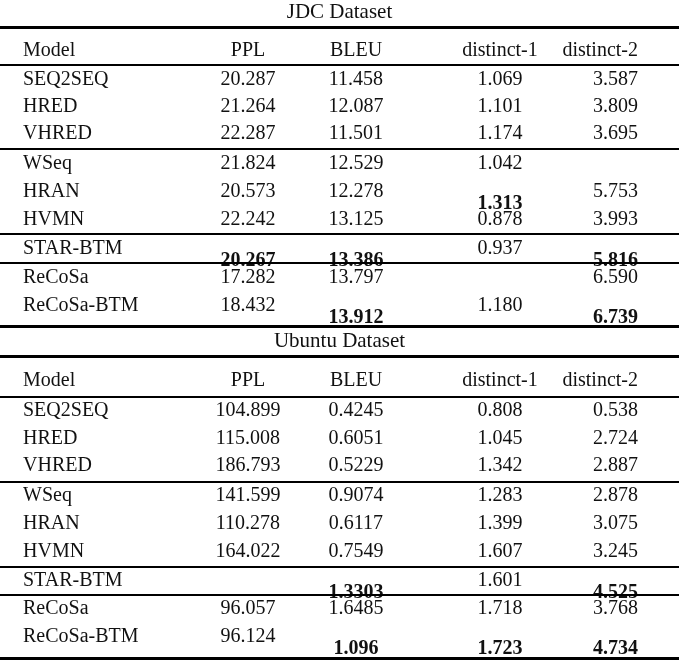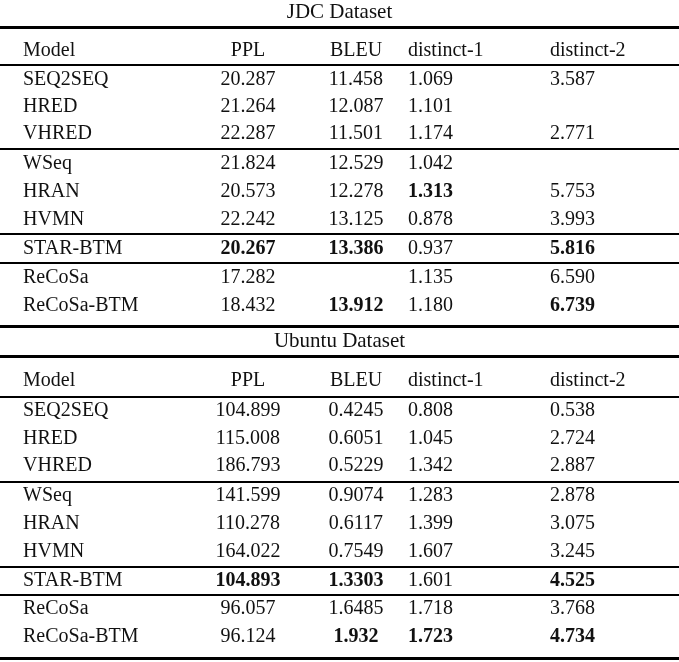--- a/index.html
+++ b/index.html
@@ -45,23 +45,23 @@
       line-height: 28px;
     }
     .cell {
       position: absolute;
       top: 0;
       white-space: nowrap;
     }
     .c-model { left: 23px; text-align: left; }
     .c-ppl   { left: 196px; width: 104px; text-align: center; }
     .c-bleu  { left: 304px; width: 104px; text-align: center; }
-    .c-d1    { left: 408px; width: 130px; text-align: left; }
-    .c-d2    { left: 550px; width: 120px; text-align: left; }
-    .bold { font-weight: bold; }
+    .c-d1    { left: 435px; width: 130px; text-align: center; }
+    .c-d2    { left: 518px; width: 120px; text-align: right; }
+    .bold { font-weight: bold; margin-top: 12px; }
   </style>
 </head>
 <body>
 
 <div class="block" style="top:0;">
   <div class="title" style="top:0;">JDC Dataset</div>
   <div class="rule thick" style="top:26px;"></div>
 
   <div class="row" style="top:35px;">
     <span class="cell c-model">Model</span>
@@ -77,27 +77,28 @@
     <span class="cell c-ppl">20.287</span>
     <span class="cell c-bleu">11.458</span>
     <span class="cell c-d1">1.069</span>
     <span class="cell c-d2">3.587</span>
   </div>
   <div class="row" style="top:91px;">
     <span class="cell c-model">HRED</span>
     <span class="cell c-ppl">21.264</span>
     <span class="cell c-bleu">12.087</span>
     <span class="cell c-d1">1.101</span>
+    <span class="cell c-d2">3.809</span>
   </div>
   <div class="row" style="top:118px;">
     <span class="cell c-model">VHRED</span>
     <span class="cell c-ppl">22.287</span>
     <span class="cell c-bleu">11.501</span>
     <span class="cell c-d1">1.174</span>
-    <span class="cell c-d2">2.771</span>
+    <span class="cell c-d2">3.695</span>
   </div>
   <div class="rule thin" style="top:148px;"></div>
 
   <div class="row" style="top:148px;">
     <span class="cell c-model">WSeq</span>
     <span class="cell c-ppl">21.824</span>
     <span class="cell c-bleu">12.529</span>
     <span class="cell c-d1">1.042</span>
   </div>
   <div class="row" style="top:176px;">
@@ -121,21 +122,21 @@
     <span class="cell c-ppl bold">20.267</span>
     <span class="cell c-bleu bold">13.386</span>
     <span class="cell c-d1">0.937</span>
     <span class="cell c-d2 bold">5.816</span>
   </div>
   <div class="rule thin" style="top:262px;"></div>
 
   <div class="row" style="top:262px;">
     <span class="cell c-model">ReCoSa</span>
     <span class="cell c-ppl">17.282</span>
-    <span class="cell c-d1">1.135</span>
+    <span class="cell c-bleu">13.797</span>
     <span class="cell c-d2">6.590</span>
   </div>
   <div class="row" style="top:290px;">
     <span class="cell c-model">ReCoSa-BTM</span>
     <span class="cell c-ppl">18.432</span>
     <span class="cell c-bleu bold">13.912</span>
     <span class="cell c-d1">1.180</span>
     <span class="cell c-d2 bold">6.739</span>
   </div>
   <div class="rule thick" style="top:325px;"></div>
@@ -195,35 +196,34 @@
     <span class="cell c-model">HVMN</span>
     <span class="cell c-ppl">164.022</span>
     <span class="cell c-bleu">0.7549</span>
     <span class="cell c-d1">1.607</span>
     <span class="cell c-d2">3.245</span>
   </div>
   <div class="rule thin" style="top:566px;"></div>
 
   <div class="row" style="top:565px;">
     <span class="cell c-model">STAR-BTM</span>
-    <span class="cell c-ppl bold">104.893</span>
     <span class="cell c-bleu bold">1.3303</span>
     <span class="cell c-d1">1.601</span>
     <span class="cell c-d2 bold">4.525</span>
   </div>
   <div class="rule thin" style="top:594px;"></div>
 
   <div class="row" style="top:593px;">
     <span class="cell c-model">ReCoSa</span>
     <span class="cell c-ppl">96.057</span>
     <span class="cell c-bleu">1.6485</span>
     <span class="cell c-d1">1.718</span>
     <span class="cell c-d2">3.768</span>
   </div>
   <div class="row" style="top:621px;">
     <span class="cell c-model">ReCoSa-BTM</span>
     <span class="cell c-ppl">96.124</span>
-    <span class="cell c-bleu bold">1.932</span>
+    <span class="cell c-bleu bold">1.096</span>
     <span class="cell c-d1 bold">1.723</span>
     <span class="cell c-d2 bold">4.734</span>
   </div>
   <div class="rule thick" style="top:657px;"></div>
 </div>
 
 </body></html>

